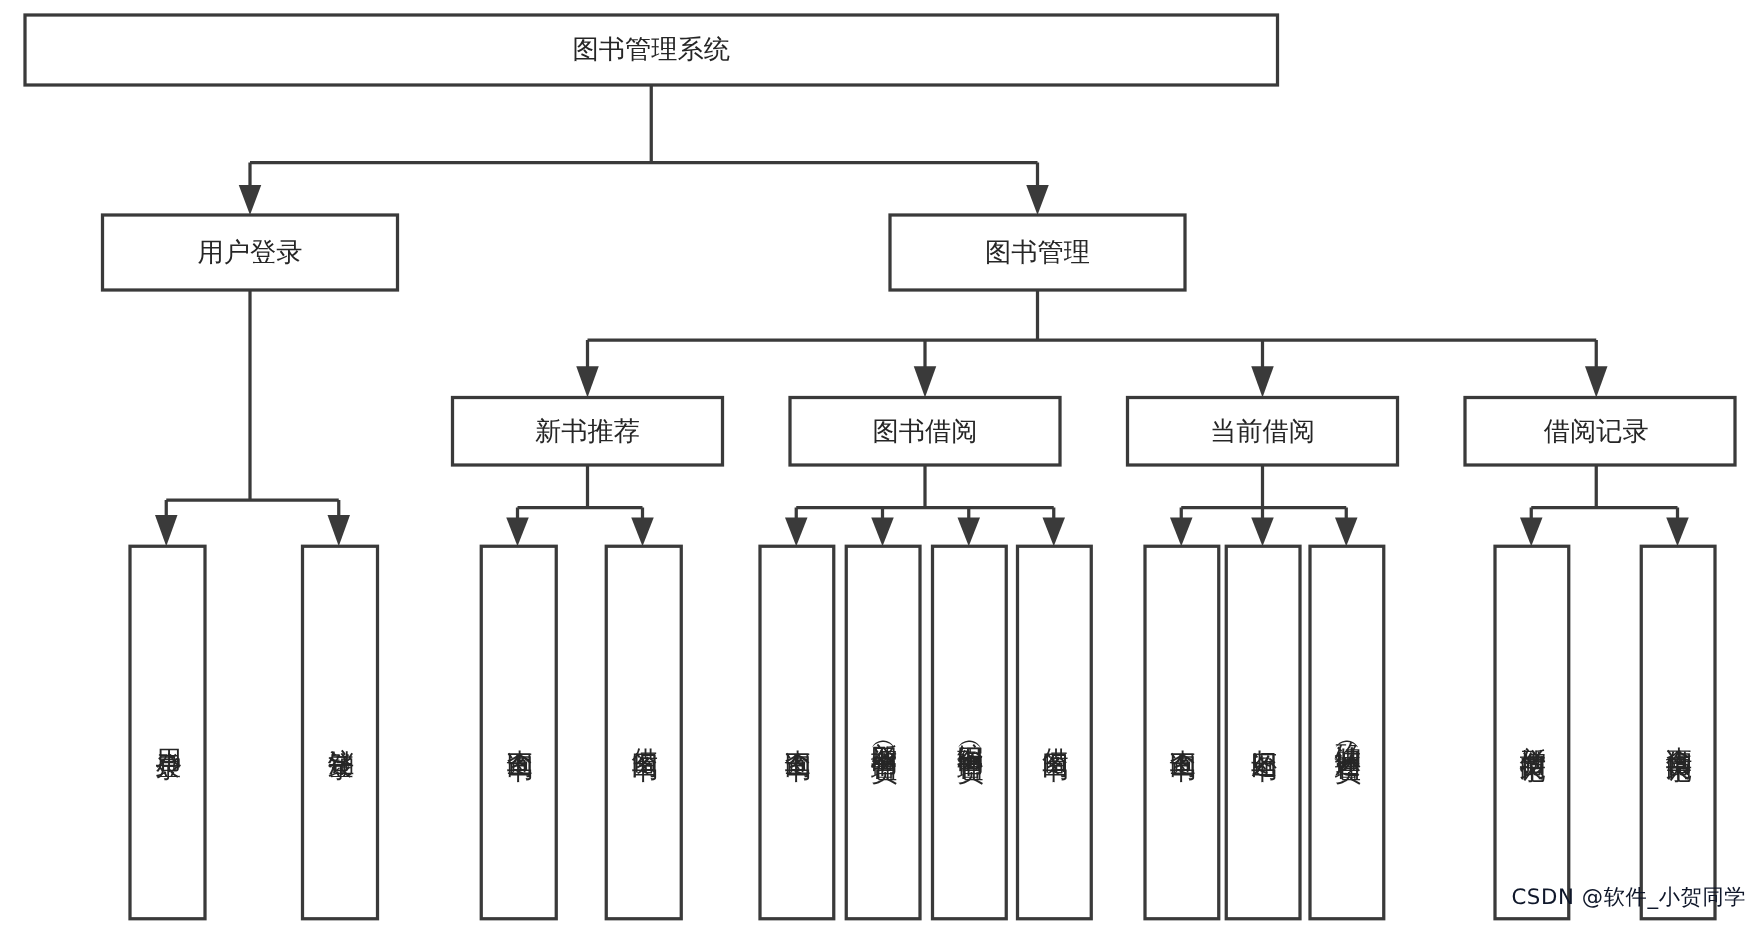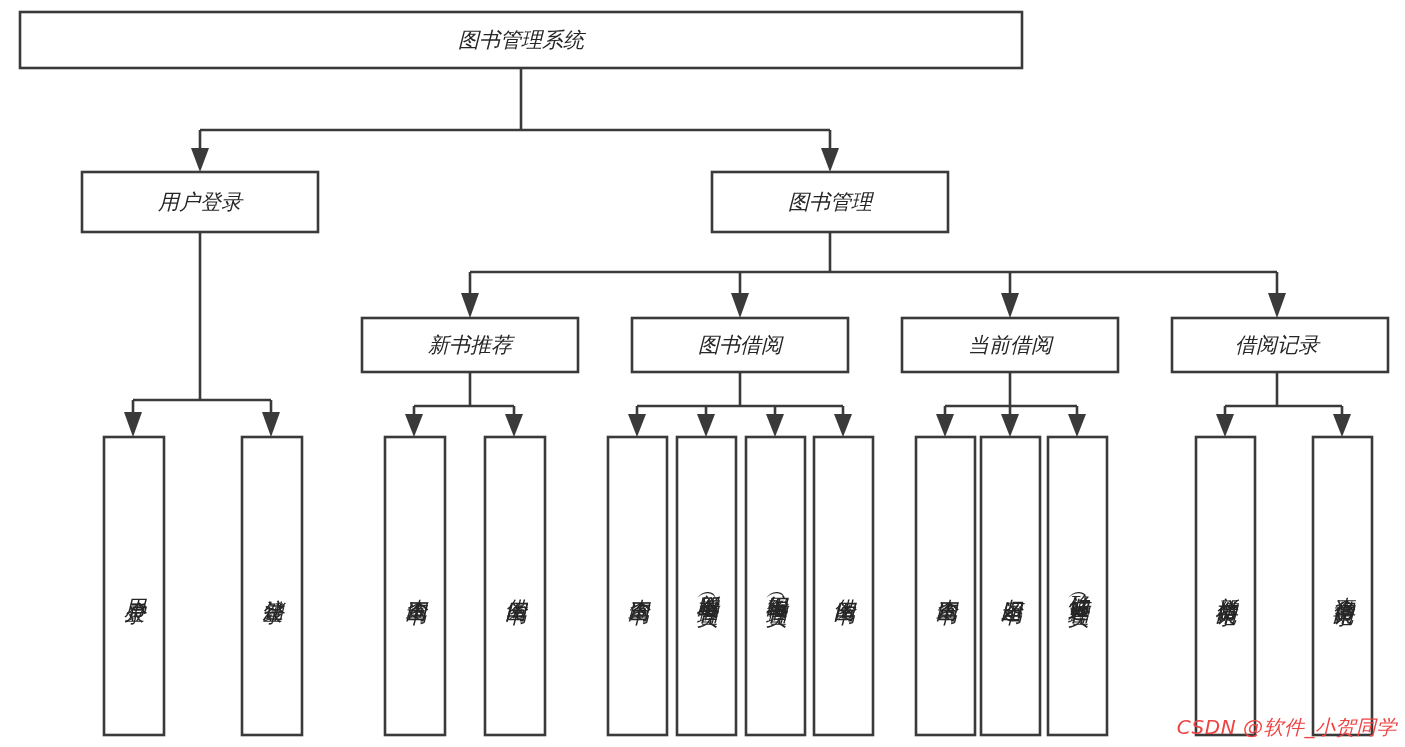--- a/index.html
+++ b/index.html
@@ -11,21 +11,20 @@
     width: 1405px;
     height: 747px;
     font-family: "DejaVu Sans", "Liberation Sans", sans-serif;
     overflow: hidden;
   }
   #diagram-root {
     position: relative;
     width: 1405px;
     height: 747px;
     background: #ffffff;
-    font-style: italic;
   }
   svg#flow-svg {
     position: absolute;
     left: 0;
     top: 0;
     width: 1405px;
     height: 747px;
     display: block;
   }
   .node-box {
@@ -61,24 +60,24 @@
     font-size: 21px;
     line-height: 1.22;
     letter-spacing: 2px;
     color: #262626;
     white-space: nowrap;
     pointer-events: none;
   }
   .watermark {
     position: absolute;
     right: 8px;
-    bottom: 6px;
-    font-family: "DejaVu Sans", "Liberation Sans", sans-serif;
-    font-size: 20px;
-    color: #ef4444;
+    bottom: 18px;
+    font-family: "DejaVu Sans", "Liberation Sans", sans-serif;
+    font-size: 17px;
+    color: #0f172a;
     letter-spacing: 0.5px;
     user-select: none;
   }
 </style>
 </head>
 <body>
 
 <div id="diagram-root">
 
   <svg id="flow-svg" viewBox="0 0 1405 747">

